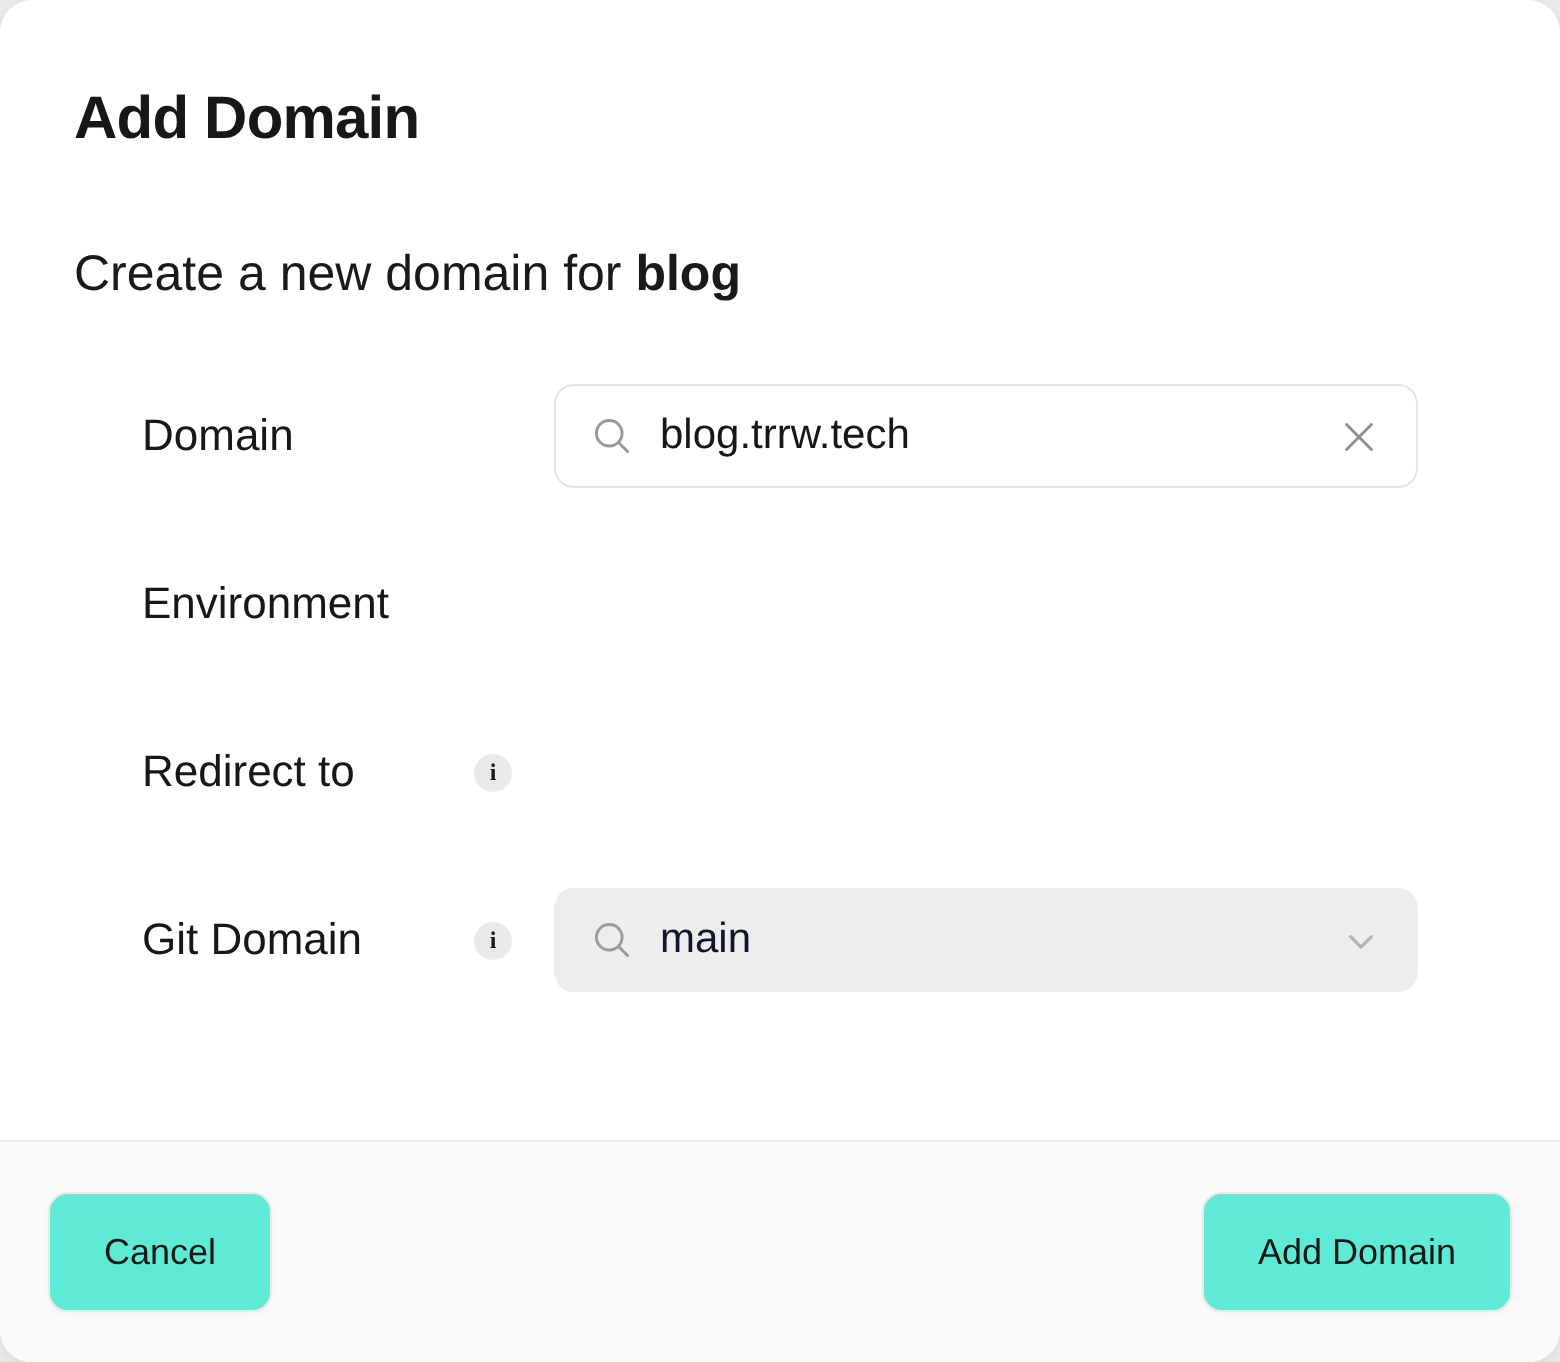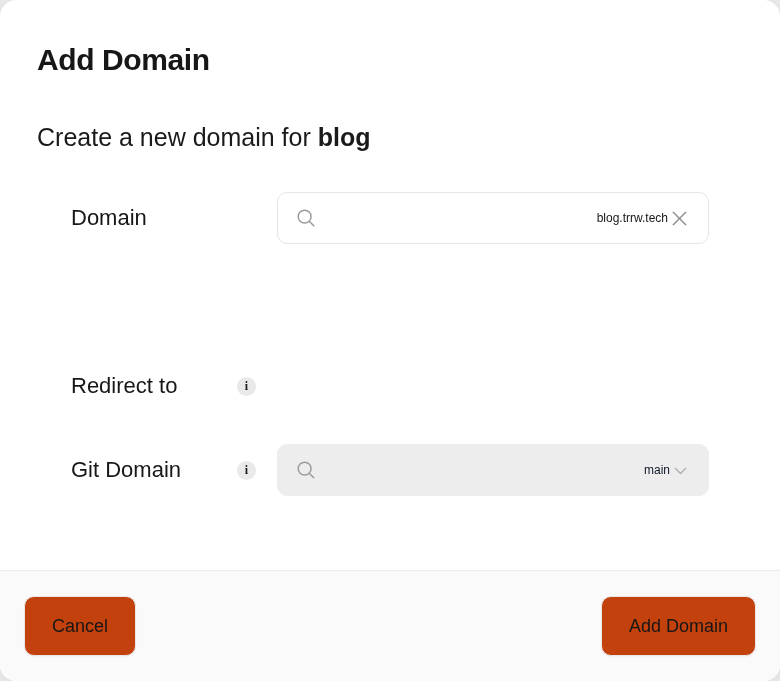--- a/index.html
+++ b/index.html
@@ -78,26 +78,25 @@
     border: 1px solid #e5e5e5;
     border-radius: 10px;
     background: #ffffff;
     display: flex;
     align-items: center;
     padding: 0 17px;
     cursor: text;
   }
   .control .value {
     margin-left: 13px;
-    font-size: 12px;
+    font-size: 21px;
     color: #171717;
     flex: 1;
     white-space: nowrap;
     overflow: hidden;
-    text-align: right;
   }
   .control .trailing {
     margin-left: auto;
     display: flex;
     align-items: center;
     cursor: pointer;
   }
   .control.disabled {
     background: #ededed;
     border-color: #ededed;
@@ -110,21 +109,21 @@
     background: #fafafa;
     border-top: 1px solid #ebebeb;
     display: flex;
     align-items: center;
     justify-content: space-between;
     padding: 0 24px;
   }
   .btn {
     height: 60px;
     padding: 0 27px;
-    background: #c2410c;
+    background: #5eead4;
     border: 1px solid #e8e8e8;
     border-radius: 10px;
     font-family: inherit;
     font-size: 18px;
     font-weight: 500;
     color: #171717;
     cursor: pointer;
     box-shadow: 0 1px 2px rgba(0,0,0,0.04);
   }
   .icon { display: flex; align-items: center; flex-shrink: 0; }
@@ -156,20 +155,23 @@
           <span class="trailing">
             <svg width="23" height="23" viewBox="0 0 24 24" fill="none" stroke="#8f8f8f" stroke-width="1.5" stroke-linecap="round">
                 <line x1="5.5" y1="5.5" x2="18.5" y2="18.5"></line>
                 <line x1="18.5" y1="5.5" x2="5.5" y2="18.5"></line>
               </svg>
           </span>
         </div>
       </div>
 
       <div class="form-row">
+        <div class="label-area">
+          <span class="field-label">Environment</span>
+        </div>
       </div>
 
       <div class="form-row">
         <div class="label-area">
           <span class="field-label">Redirect to</span>
           <span class="info-badge">i</span>
         </div>
       </div>
 
       <div class="form-row">

